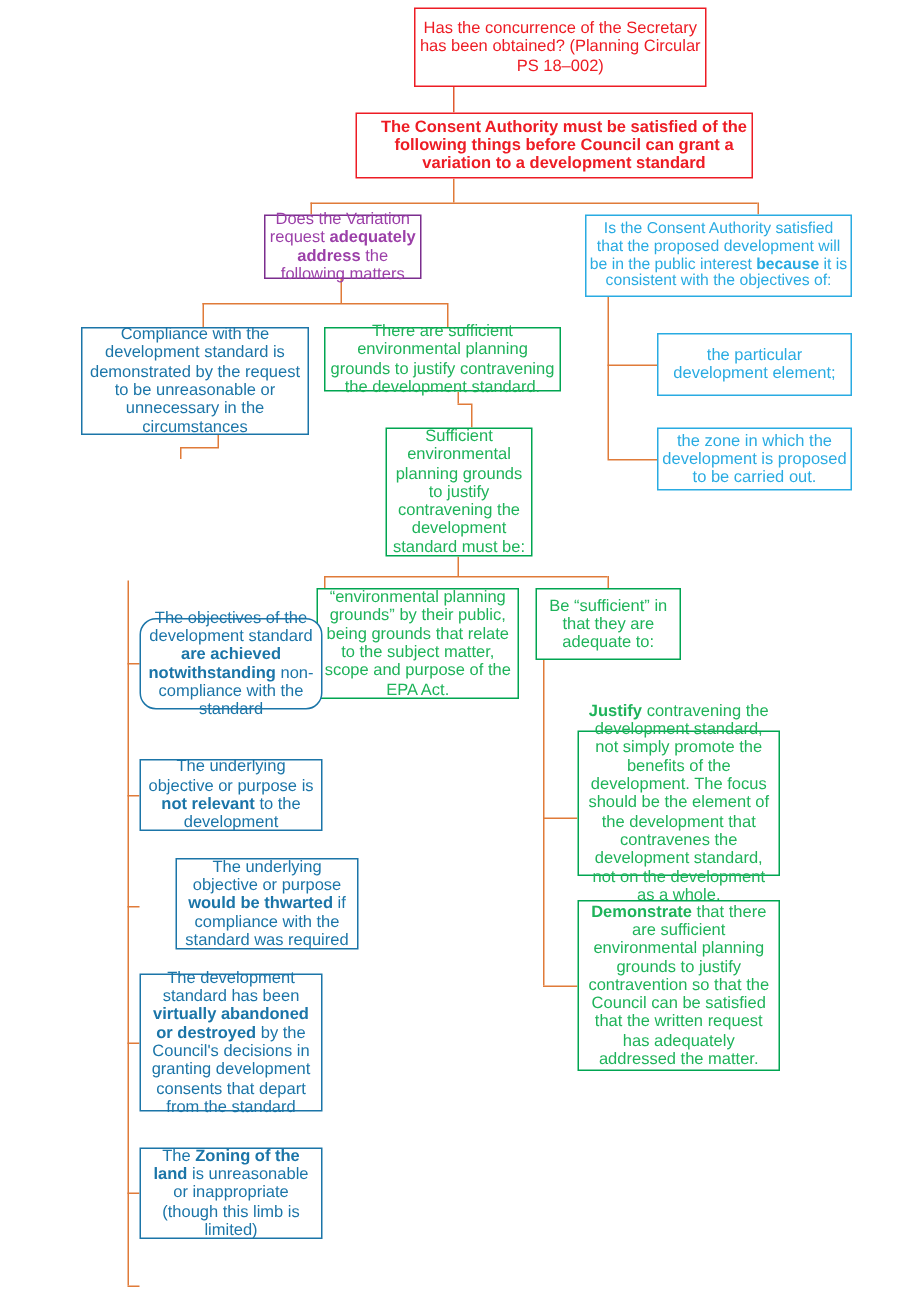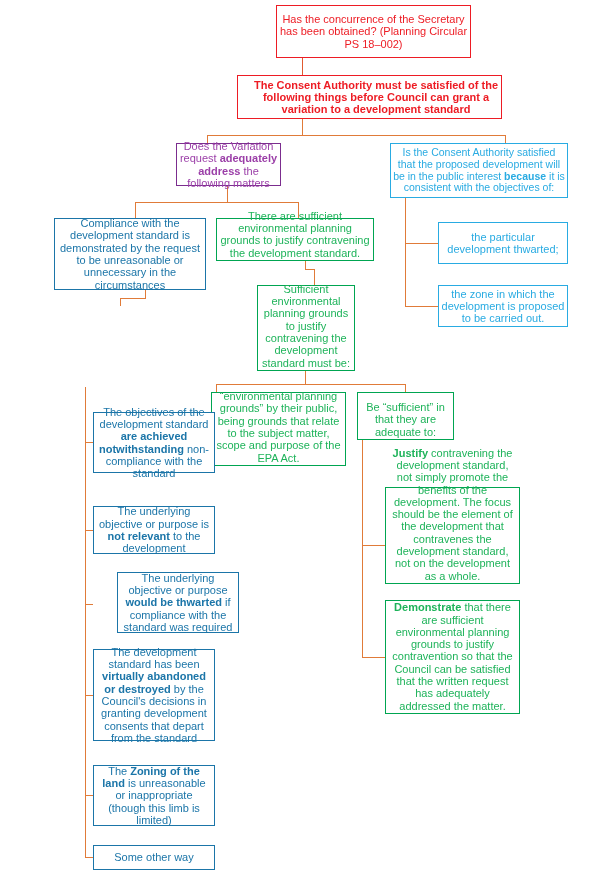--- a/index.html
+++ b/index.html
@@ -32,21 +32,21 @@
   .node .txt {
     display: block;
     width: 100%;
     padding: 1px 2px;
     box-sizing: border-box;
   }
   
   .c-red    { border-color: #ed1c24; color: #ed1c24; }
   .c-purple { border-color: #7b2d8e; color: #9b3fa8; }
   .c-blue   { border-color: #1b75a8; color: #1b75a8; }
-  .c-green  { border-color: #00a551; color: #1eb35a; align-items: flex-end; }
+  .c-green  { border-color: #00a551; color: #1eb35a; }
   .c-cyan   { border-color: #29abe2; color: #29abe2; }
   .fs105 { font-size: 10.5px; justify-content: flex-end; }
   .fs11 { font-size: 11px; }
 
   .bold { font-weight: bold; padding-left: 13px; }
 
   
   .conn {
     position: absolute;
     background: #e07b39;
@@ -112,21 +112,21 @@
 
   <div class="node c-purple fs11" style="left:176px; top:143px; width:105px; height:43px;">
     <span class="txt"><span>Does the Variation request </span><b>adequately address</b><span> the following matters</span></span>
   </div>
 
   <div class="node c-cyan fs105" style="left:390px; top:143px; width:178px; height:55px;">
     <span class="txt"><span>Is the Consent Authority satisfied that the proposed development will be in the public interest </span><b>because</b><span> it is consistent with the objectives of:</span></span>
   </div>
 
   <div class="node c-cyan fs11" style="left:438px; top:222px; width:130px; height:42px;">
-    <span class="txt">the particular development thwarted;</span>
+    <span class="txt">the particular development element;</span>
   </div>
 
   <div class="node c-cyan fs11" style="left:438px; top:285px; width:130px; height:42px;">
     <span class="txt">the zone in which the development is proposed to be carried out.</span>
   </div>
 
   <div class="node c-blue fs11" style="left:54px; top:218px; width:152px; height:72px;">
     <span class="txt">Compliance with the development standard is demonstrated by the request to be unreasonable or unnecessary in the circumstances</span>
   </div>
 
@@ -148,37 +148,34 @@
   </div>
 
   <div class="node c-green fs11" style="left:385px; top:487px; width:135px; height:97px;">
     <span class="txt"><b>Justify</b><span> contravening the development standard, not simply promote the benefits of the development.  The focus should be the element of the development that contravenes the development standard, not on the development as a whole.</span></span>
   </div>
 
   <div class="node c-green fs11" style="left:385px; top:600px; width:135px; height:114px;">
     <span class="txt"><b>Demonstrate</b><span> that there are sufficient environmental planning grounds to justify contravention so that the Council can be satisfied that the written request has adequately addressed the matter.</span></span>
   </div>
 
-  <div class="node c-blue fs11" style="left:93px; top:412px; width:122px; height:61px;">
+  <div class="node c-blue fs11" style="left:93px; top:412px; width:122px; height:61px;border-radius:11px;">
     <span class="txt"><span>The objectives of the development standard </span><b>are achieved notwithstanding</b><span> non-compliance with the standard</span></span>
   </div>
 
   <div class="node c-blue fs11" style="left:93px; top:506px; width:122px; height:48px;">
     <span class="txt"><span>The underlying objective or purpose is </span><b>not relevant</b><span> to the development</span></span>
   </div>
 
   <div class="node c-blue fs11" style="left:93px; top:572px; width:122px; height:61px;margin-left:24px;">
     <span class="txt"><span>The underlying objective or purpose </span><b>would be thwarted</b><span> if compliance with the standard was required</span></span>
   </div>
 
   <div class="node c-blue fs11" style="left:93px; top:649px; width:122px; height:92px;">
     <span class="txt"><span>The development standard has been </span><b>virtually abandoned or destroyed</b><span> by the Council's decisions in granting development consents that depart from the standard</span></span>
   </div>
 
   <div class="node c-blue fs11" style="left:93px; top:765px; width:122px; height:61px;">
     <span class="txt"><span>The </span><b>Zoning of the land</b><span> is unreasonable or inappropriate (though this limb is limited)</span></span>
   </div>
 
-  <div class="node c-blue fs11" style="left:93px; top:845px; width:122px; height:25px;">
-    <span class="txt">Some other way</span>
-  </div>
 
 </div>
 
 </body></html>

